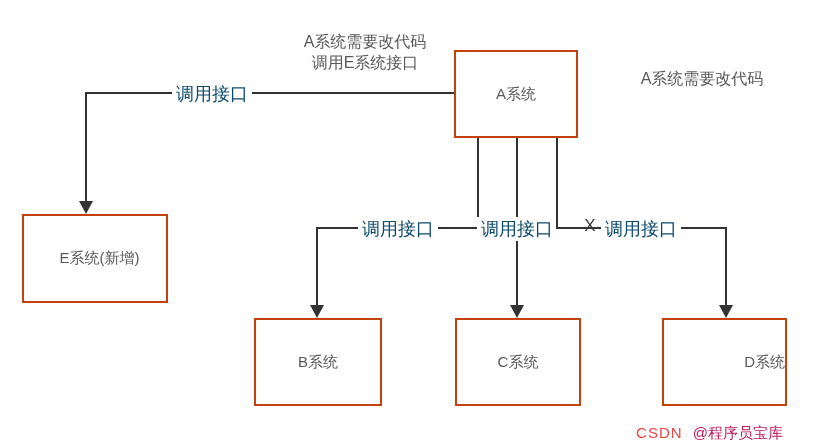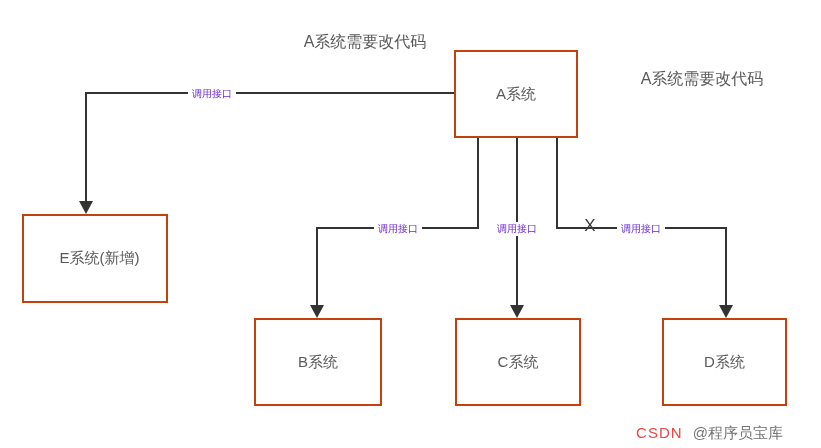--- a/index.html
+++ b/index.html
@@ -33,22 +33,22 @@
     height: 0;
     border-left: 7px solid transparent;
     border-right: 7px solid transparent;
     border-top: 13px solid #333333;
   }
   .edge-label {
     position: absolute;
     transform: translate(-50%, -50%);
     background: #ffffff;
     padding: 0 4px;
-    color: #6d28d9;
-    font-size: 10px;
+    color: #0c4a6e;
+    font-size: 18px;
     white-space: nowrap;
   }
   .x-mark {
     position: absolute;
     transform: translate(-50%, -50%);
     color: #3a3a3a;
     font-size: 17px;
     font-weight: 500;
     line-height: 1;
   }
@@ -62,29 +62,30 @@
   }
   .annotation div { white-space: nowrap; }
   .watermark {
     position: absolute;
     right: 8px;
     bottom: 5px;
     font-size: 15px;
     white-space: nowrap;
   }
   .watermark .brand  { color: #ef4444; letter-spacing: 1px; }
-  .watermark .handle { color: #737373; margin-left: 6px; }
+  .watermark .handle { color: #be185d; margin-left: 6px; }
 </style>
 </head>
 <body>
 
 <div class="canvas">
 
   <div class="annotation" style="left:265px; top:31px; width:200px;">
     <div>A系统需要改代码</div>
+    <div>调用E系统接口</div>
   </div>
 
   <div class="annotation" style="left:598px; top:69px; width:208px; line-height:19px;">
     <div>A系统需要改代码</div>
   </div>
 
   <div class="line" style="left:85px; top:92px; width:369px; height:2px;"></div>
   <div class="line" style="left:85px; top:92px; width:2px; height:110px;"></div>
   <div class="arrow-down" style="left:79px; top:201px;"></div>
   <span class="edge-label" style="left:212px; top:94px;">调用接口</span>
@@ -115,21 +116,21 @@
   </div>
 
   <div class="node" style="left:254px; top:318px; width:128px; height:88px;">
     <span>B系统</span>
   </div>
 
   <div class="node" style="left:455px; top:318px; width:126px; height:88px;">
     <span>C系统</span>
   </div>
 
-  <div class="node" style="left:662px; top:318px; width:125px; height:88px;">
+  <div class="node" style="left:662px; top:318px; width:125px; height:88px;justify-content:flex-end;">
     <span>D系统</span>
   </div>
 
   <div class="watermark">
     <span class="brand">CSDN</span>
     <span class="handle">@程序员宝库</span>
   </div>
 
 </div>
 

